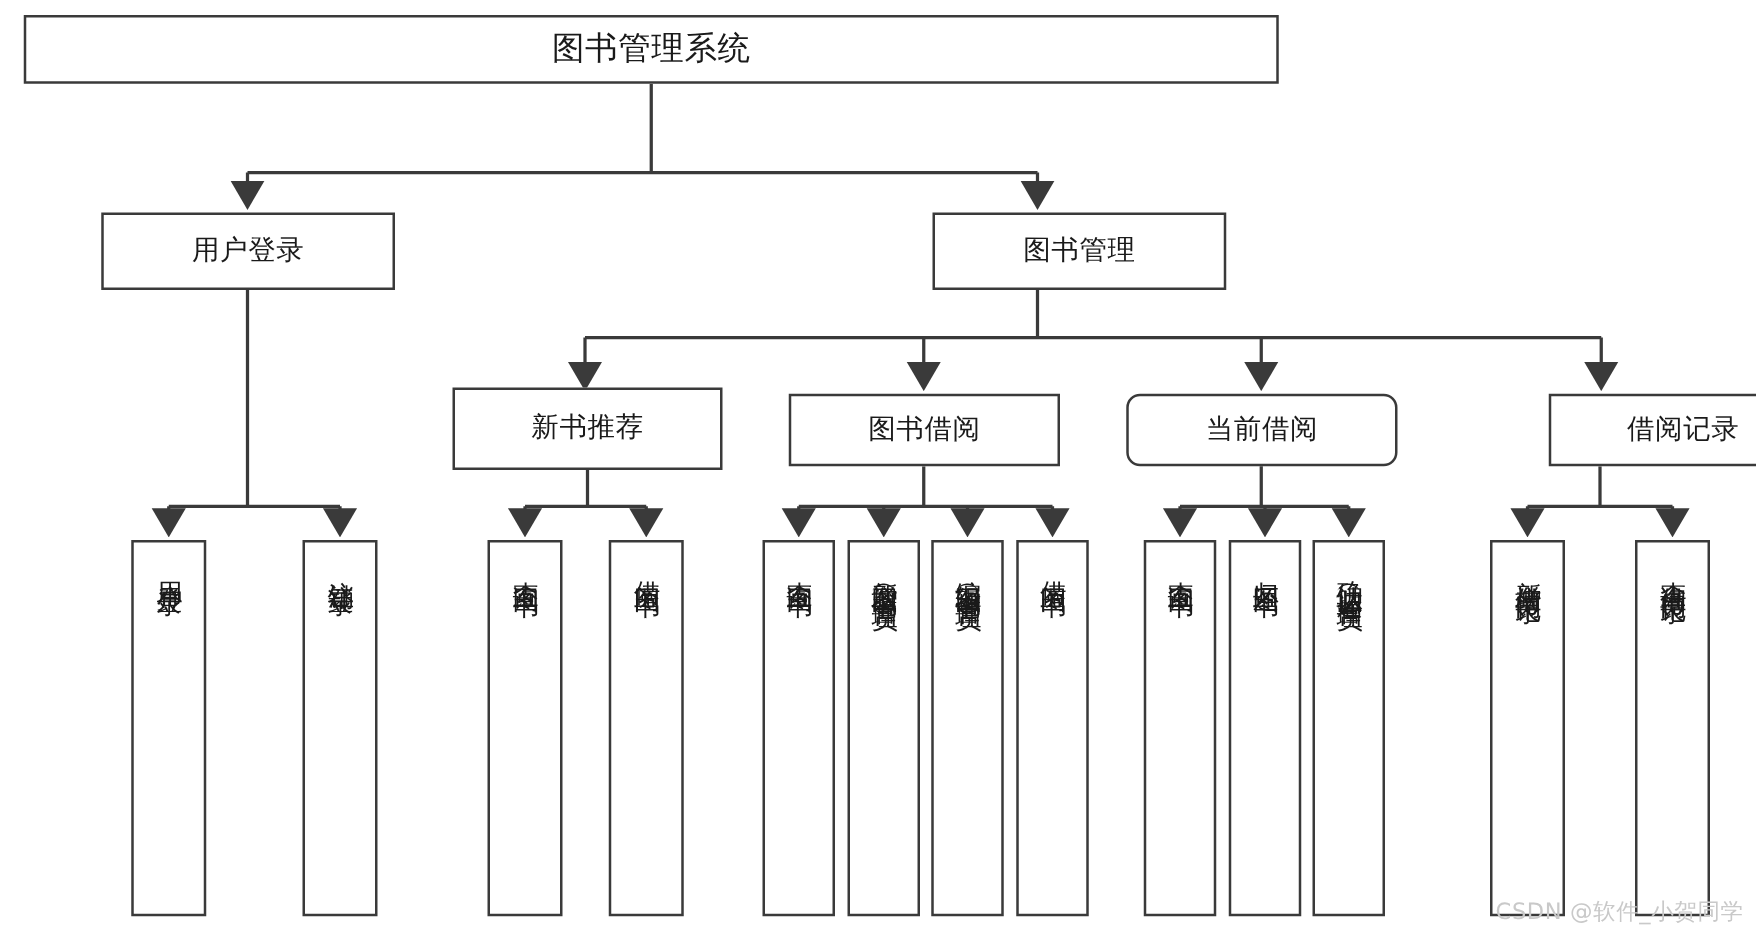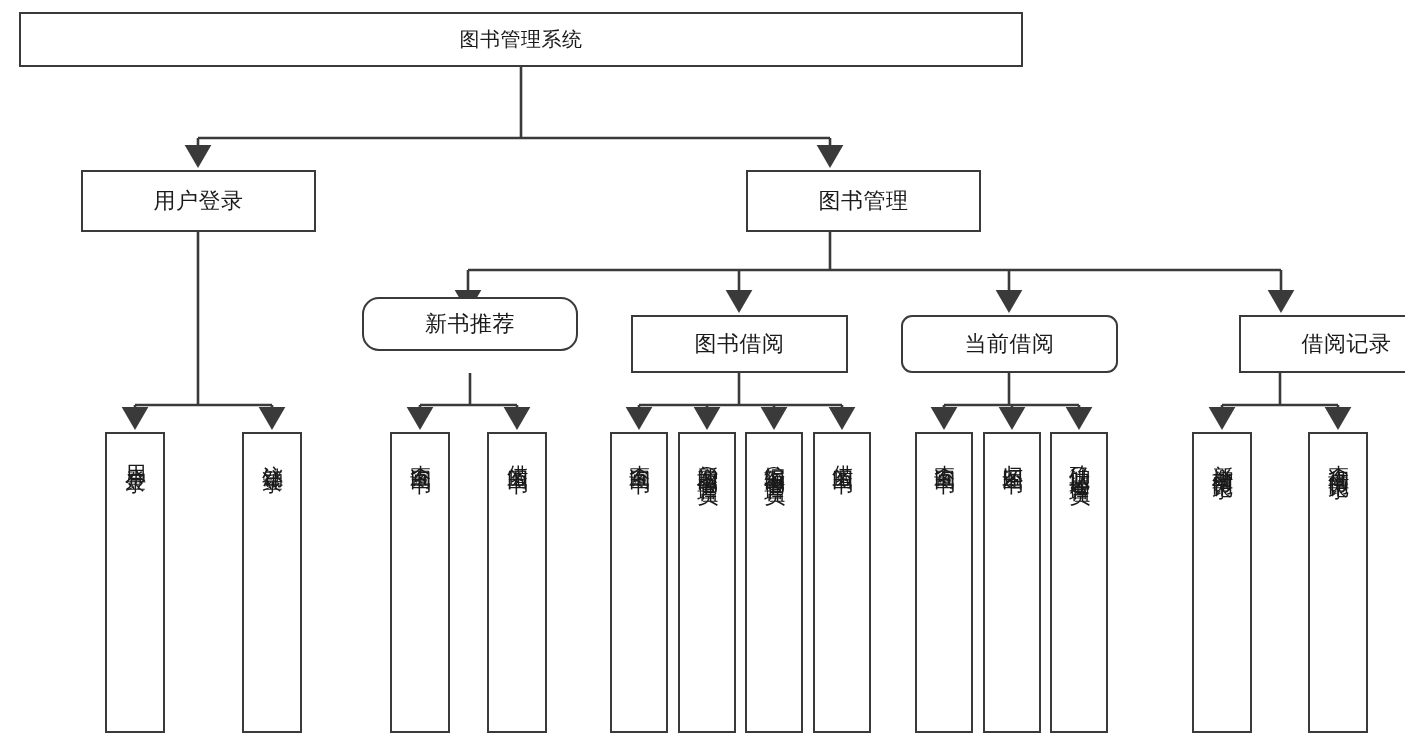--- a/index.html
+++ b/index.html
@@ -41,21 +41,21 @@
     display: block;
     text-align: center;
     line-height: 1.18;
     letter-spacing: 0.5px;
     white-space: pre-line;
   }
   .node.horizontal .node-label {
     font-size: 22px;
   }
   .node.root .node-label {
-    font-size: 20px;
+    font-size: 26px;
   }
   .node.vertical {
     align-items: flex-start;
     justify-content: center;
     padding-top: 14px;
   }
   .node.vertical .node-label {
     writing-mode: vertical-rl;
     text-orientation: upright;
     font-size: 21px;
@@ -136,21 +136,21 @@
     <span class="node-label">图书管理系统</span>
   </div>
 
   <div class="node horizontal" style="left:81px; top:170px; width:235px; height:62px;">
     <span class="node-label">用户登录</span>
   </div>
   <div class="node horizontal" style="left:746px; top:170px; width:235px; height:62px;">
     <span class="node-label">图书管理</span>
   </div>
 
-  <div class="node horizontal" style="left:362px; top:297px; width:216px; height:54px;border-radius:17px;">
+  <div class="node horizontal" style="left:362px; top:310px; width:216px; height:66px;">
     <span class="node-label">新书推荐</span>
   </div>
   <div class="node horizontal" style="left:631px; top:315px; width:217px; height:58px;">
     <span class="node-label">图书借阅</span>
   </div>
   <div class="node horizontal" style="left:901px; top:315px; width:217px; height:58px;border-radius:11px;">
     <span class="node-label">当前借阅</span>
   </div>
   <div class="node horizontal" style="left:1239px; top:315px; width:191px; height:58px;padding-left:24px;">
     <span class="node-label">借阅记录</span>
@@ -189,14 +189,15 @@
   <div class="node vertical" style="left:1050px; top:432px; width:58px; height:301px;">
     <span class="node-label">确认归还（管理员）</span>
   </div>
   <div class="node vertical" style="left:1192px; top:432px; width:60px; height:301px;">
     <span class="node-label">新增借阅记录</span>
   </div>
   <div class="node vertical" style="left:1308px; top:432px; width:60px; height:301px;">
     <span class="node-label">查询借阅记录</span>
   </div>
 
+  <div id="watermark">CSDN @软件_小贺同学</div>
 
 </div>
 
 </body></html>

